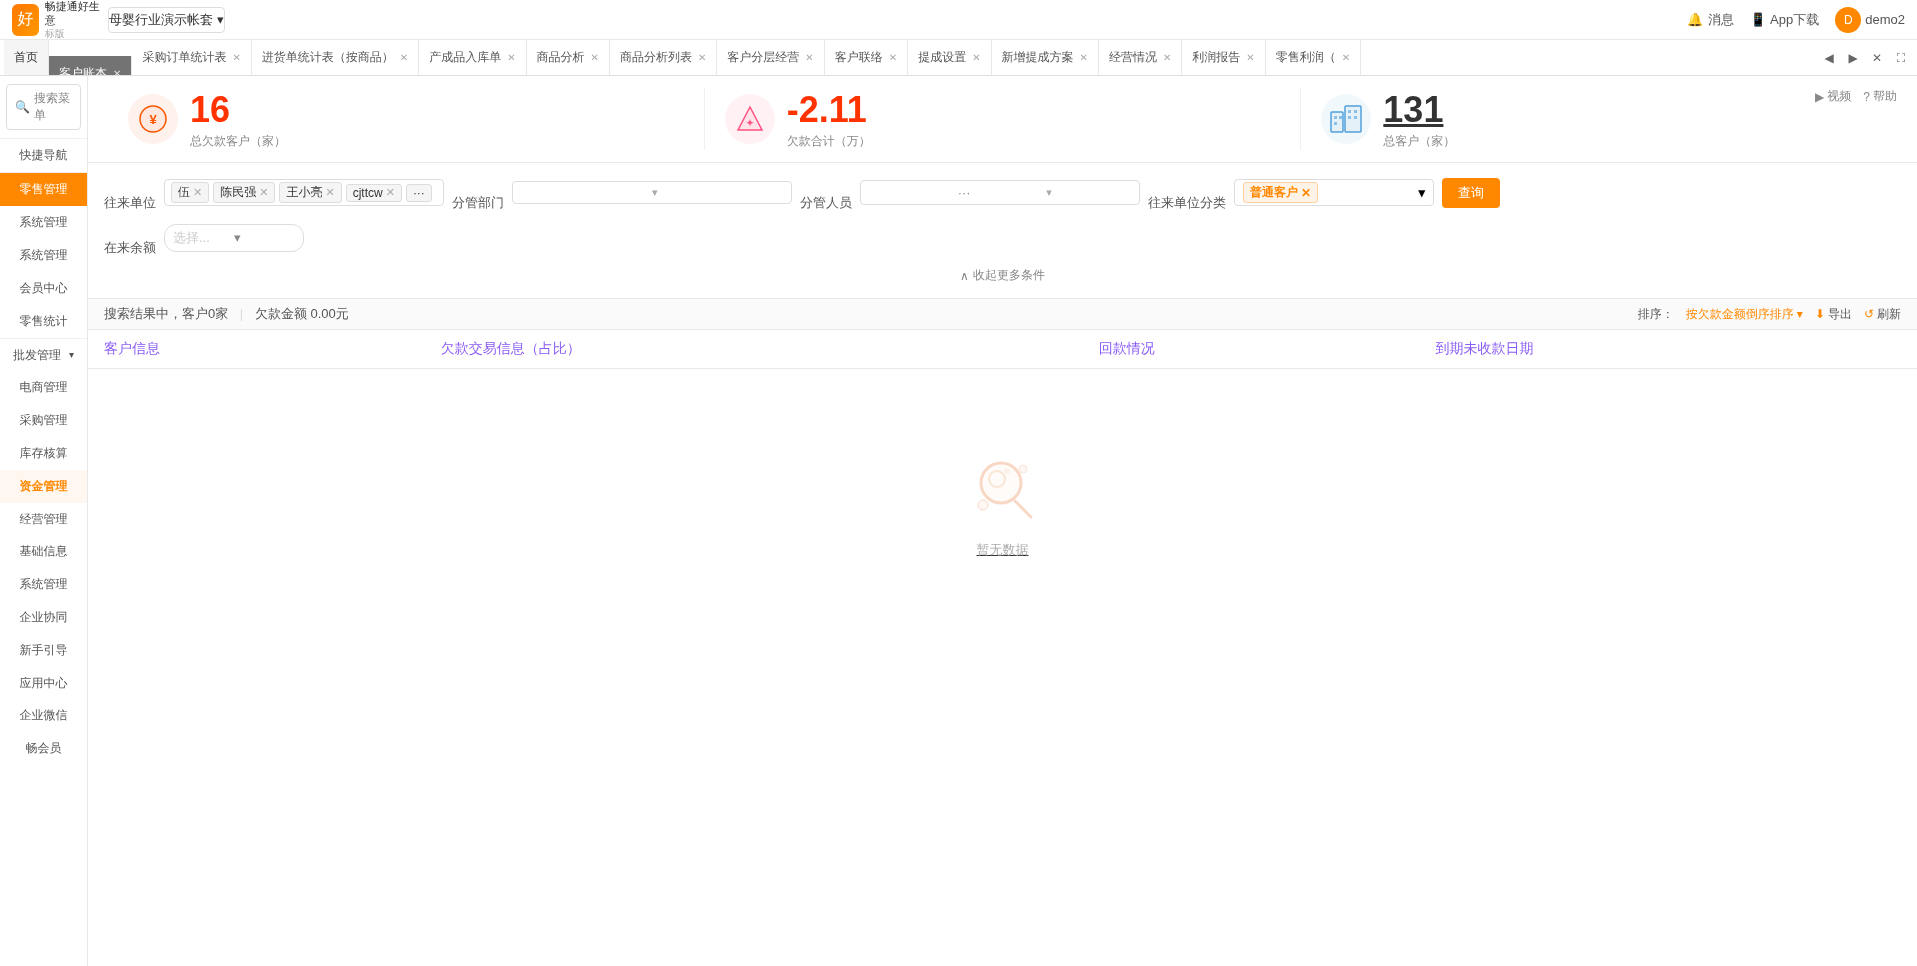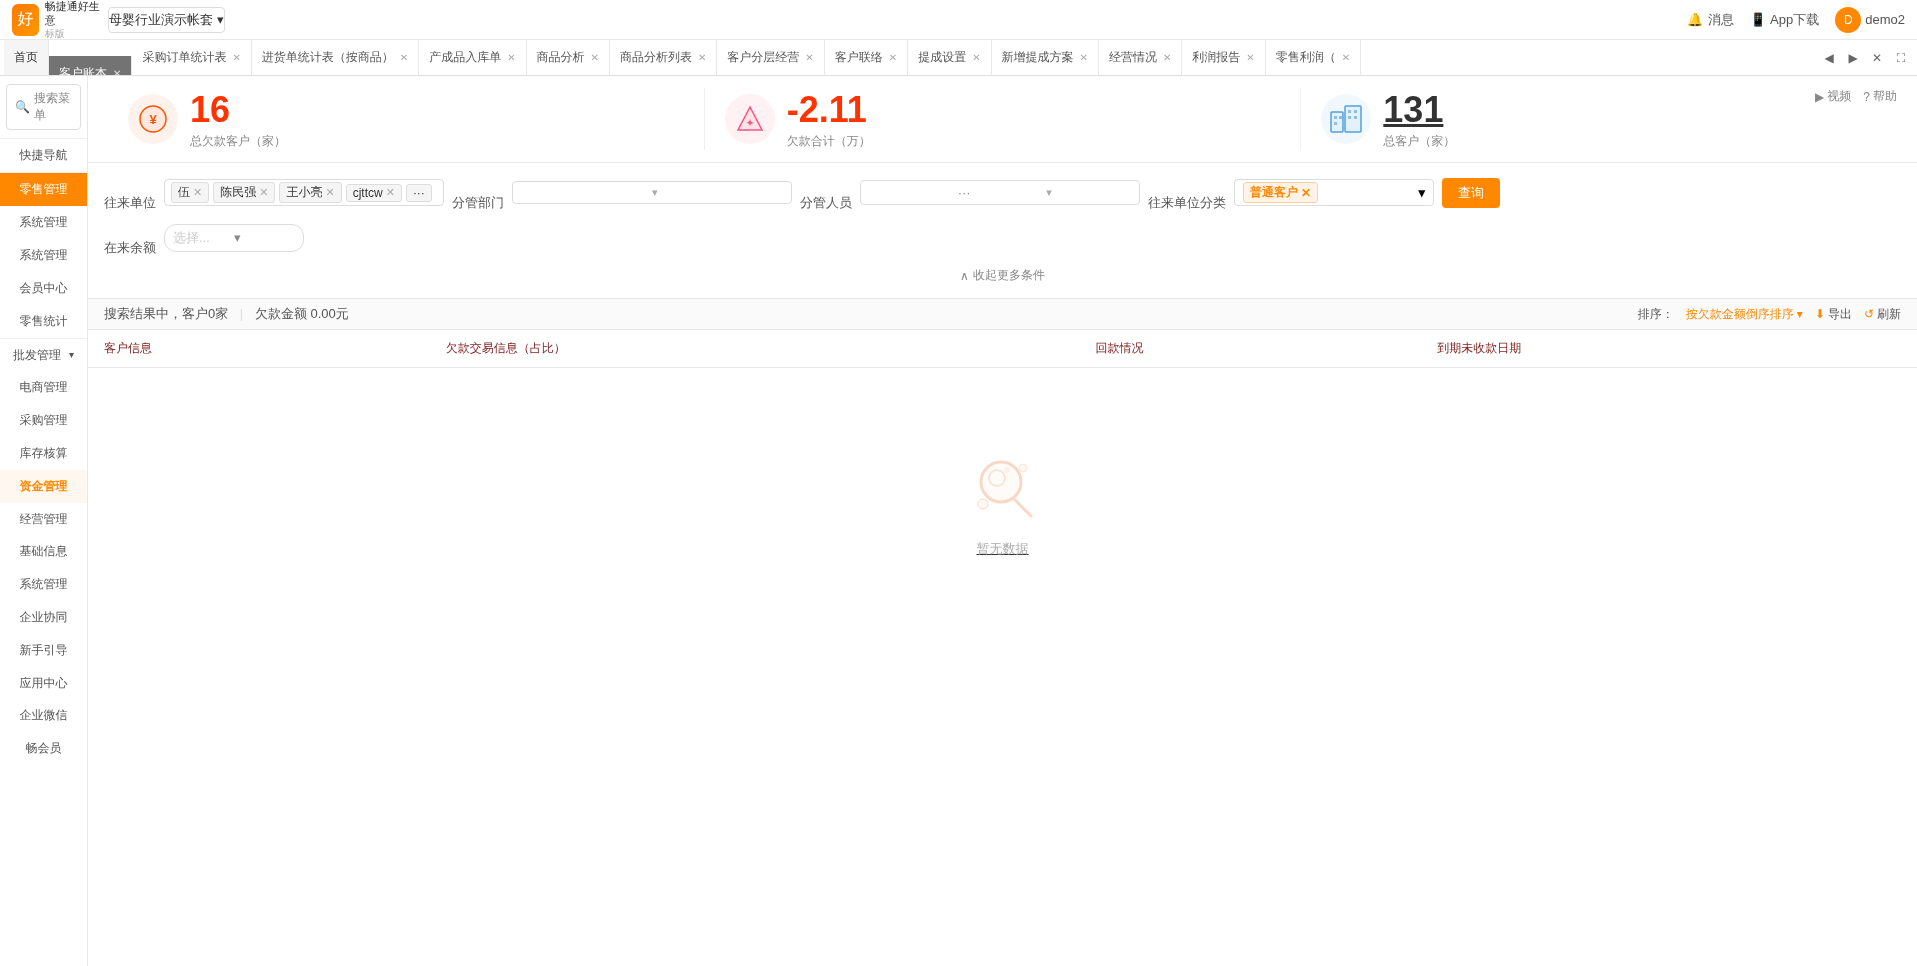--- a/index.html
+++ b/index.html
@@ -83,21 +83,21 @@
     .results-info { font-size: 13px; color: #555; }
     .results-actions { display: flex; align-items: center; gap: 12px; font-size: 12px; color: #555; }
     .results-actions .sort-label { color: #555; }
     .sort-select { display: flex; align-items: center; gap: 3px; color: #ff8800; cursor: pointer; font-size: 12px; }
     .action-btn { display: flex; align-items: center; gap: 3px; cursor: pointer; color: #555; }
     .action-btn .icon { color: #ff8800; }
 
     
     .table-container { flex: 1; overflow: auto; background: white; }
     .data-table { width: 100%; border-collapse: collapse; }
-    .data-table th { padding: 10px 16px; text-align: left; font-size: 12px; color: #7f1d1d; font-weight: normal; border-bottom: 1px solid #e8e8e8; background: white; }
+    .data-table th { padding: 10px 16px; text-align: left; font-size: 14px; color: #8b5cf6; font-weight: normal; border-bottom: 1px solid #e8e8e8; background: white; }
     .data-table td { padding: 10px 16px; font-size: 13px; color: #333; border-bottom: 1px solid #f5f5f5; }
     .empty-state { display: flex; flex-direction: column; align-items: center; justify-content: center; padding: 80px 20px; text-decoration: underline; }
     .empty-icon { width: 80px; height: 80px; position: relative; margin-bottom: 12px; }
     .empty-text { color: #aaa; font-size: 13px; }
 
     
     .magnifier-svg { opacity: 0.4; }
   </style>
 </head>
 <body>

